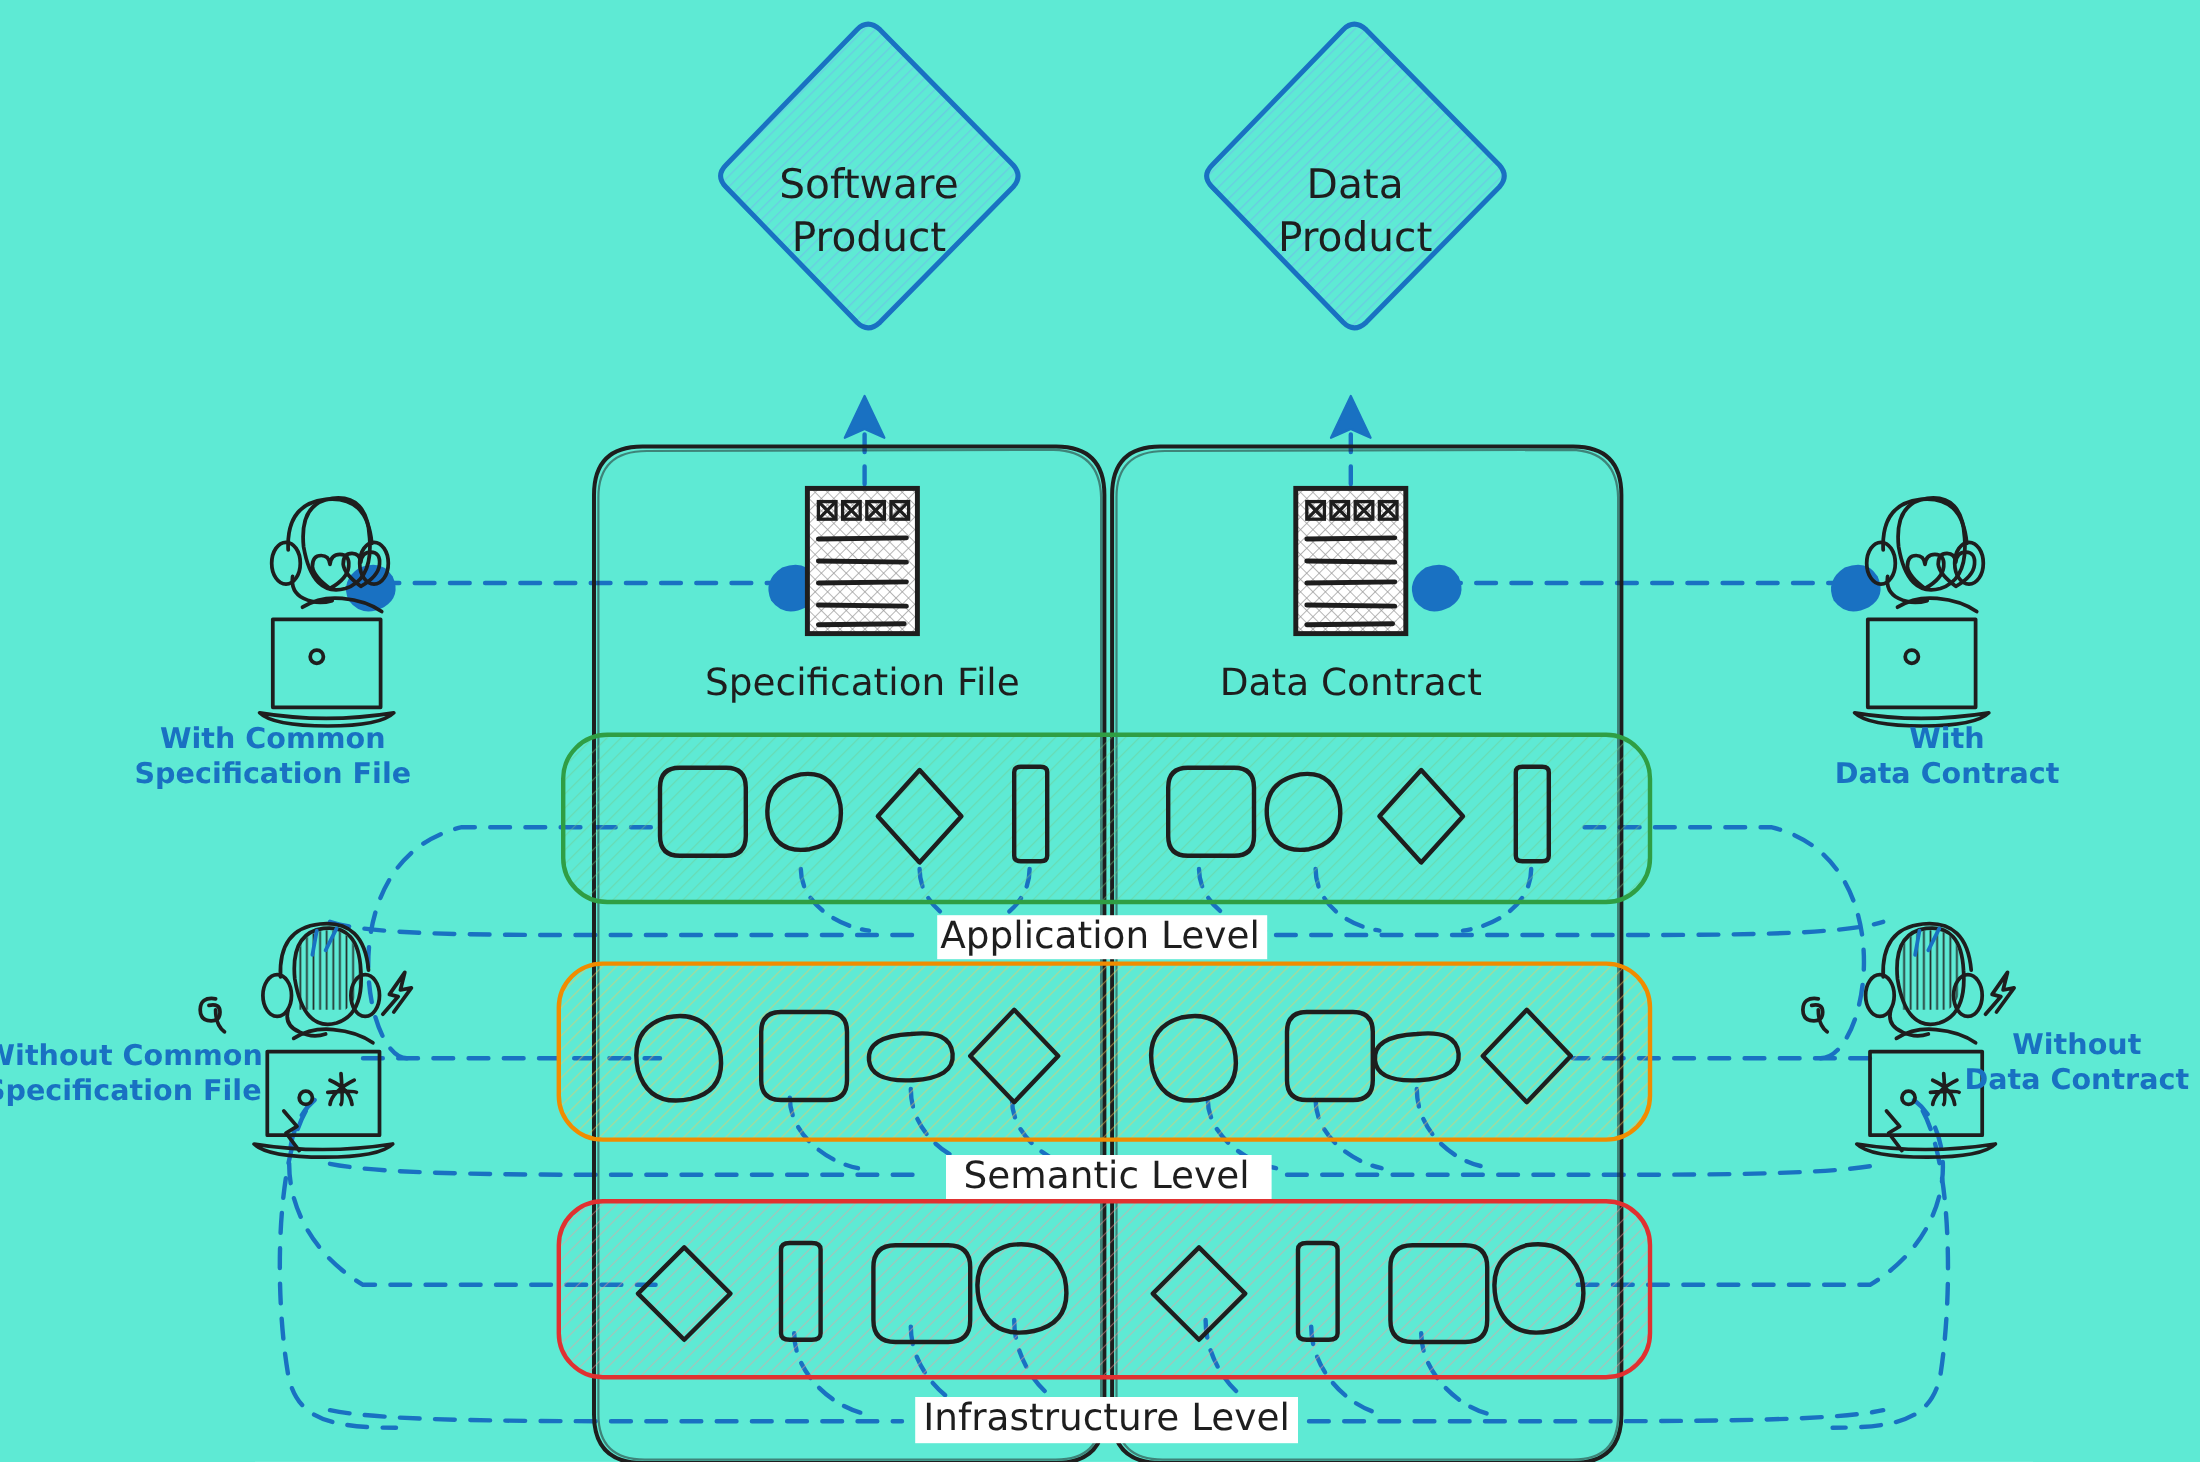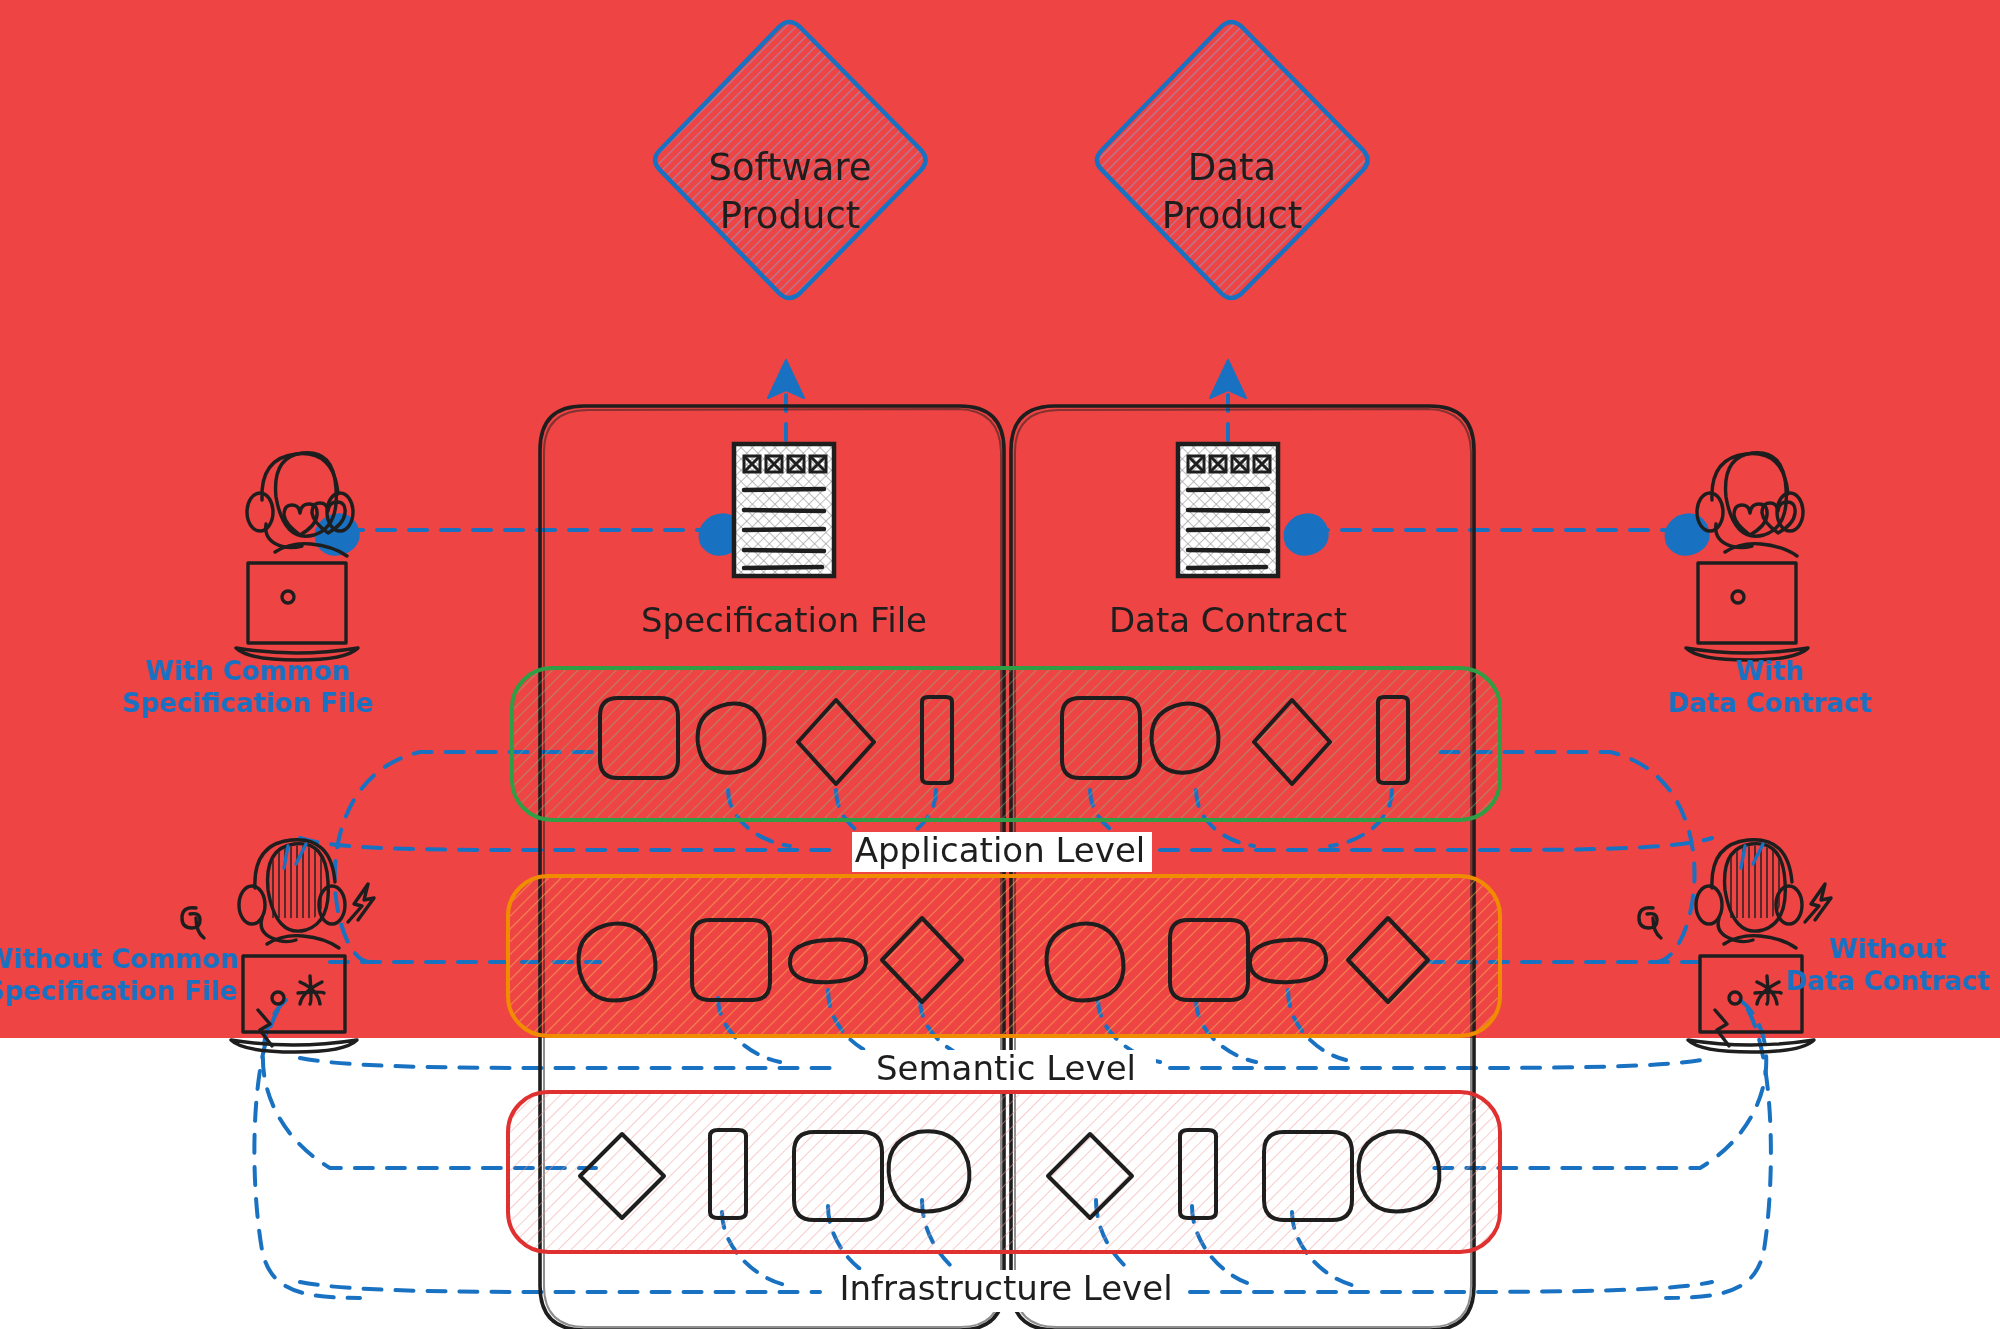--- a/index.html
+++ b/index.html
@@ -1,18 +1,18 @@
 <!DOCTYPE html>
 <html><head>
 <meta charset="utf-8">
 <title>Software Product vs Data Product Diagram</title>
 <style>
   html,body{margin:0;padding:0;background:#ffffff;}
   body{width:2000px;height:1329px;overflow:hidden;font-family:"DejaVu Sans",sans-serif;}
-  #stage{position:relative;width:2000px;height:1038px;background:#ef4444;}
+  #stage{position:relative;width:2000px;height:1329px;background:#5eead4;}
   #stage svg.layer{position:absolute;left:0;top:0;width:2000px;height:1329px;overflow:visible;}
   text{ -webkit-font-smoothing:antialiased; }
 </style>
 </head>
 <body>
 
 <div id="stage">
 
   <svg class="layer" aria-hidden="true">
     <defs>

